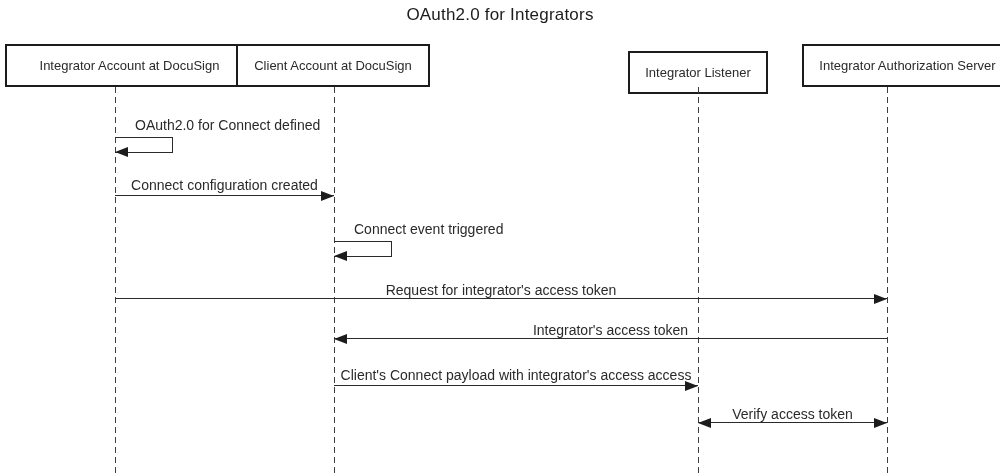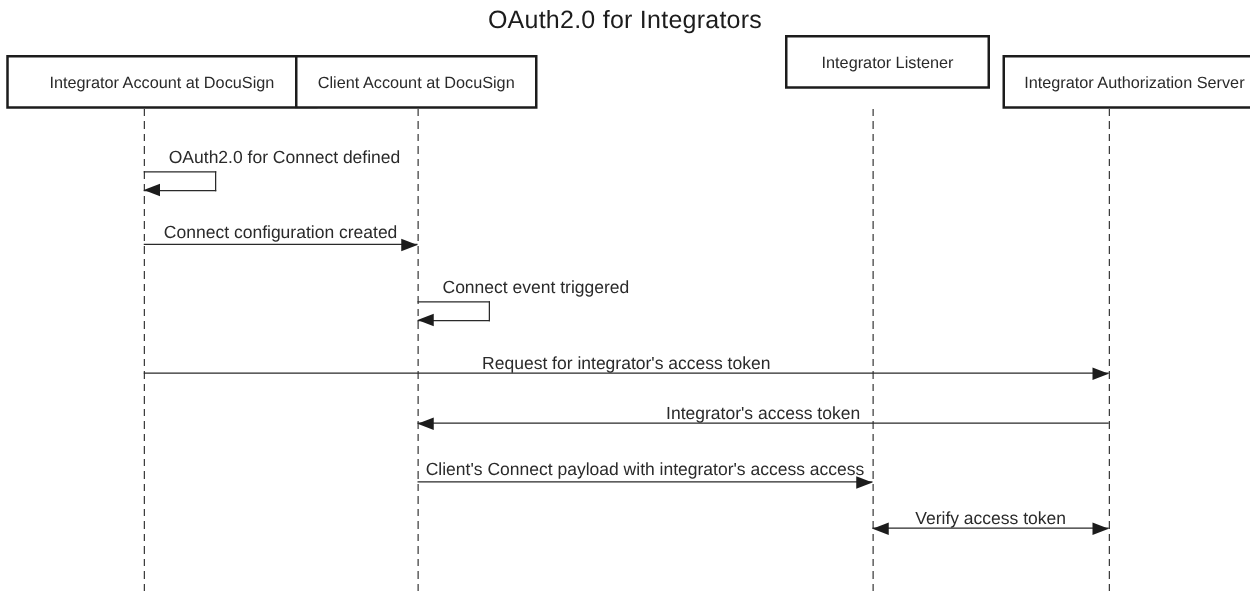--- a/index.html
+++ b/index.html
@@ -10,21 +10,21 @@
     background: #ffffff;
     font-family: "Liberation Sans", sans-serif;
     overflow: hidden;
   }
   .title {
     position: absolute;
     top: 5px;
     left: 0;
     width: 100%;
     text-align: center;
-    font-size: 20px;
+    font-size: 17px;
     color: #1c1c1c;
     letter-spacing: 0.2px;
   }
   .pbox {
     position: absolute;
     box-sizing: border-box;
     border: 2px solid #1c1c1c;
     background: #ffffff;
     display: flex;
     align-items: center;
@@ -77,21 +77,21 @@
   <div class="title">OAuth2.0 for Integrators</div>
   <div id="diagram-layer">
       <div class="pbox" style="left: 5px; top: 44px; width: 249px; height: 43px;">
         <span>Integrator Account at DocuSign</span>
       </div>
       <div class="lifeline" style="left: 115px; top: 87px; height: 388px;"></div>
       <div class="pbox" style="left: 236px; top: 44px; width: 194px; height: 43px;">
         <span>Client Account at DocuSign</span>
       </div>
       <div class="lifeline" style="left: 334px; top: 87px; height: 388px;"></div>
-      <div class="pbox" style="left: 628px; top: 28px; width: 164px; height: 43px;">
+      <div class="pbox" style="left: 628px; top: 51px; width: 140px; height: 43px;">
         <span>Integrator Listener</span>
       </div>
       <div class="lifeline" style="left: 698px; top: 87px; height: 388px;"></div>
       <div class="pbox" style="left: 782px; top: 44px; width: 211px; height: 43px; margin-left: 20px;">
         <span>Integrator Authorization Server</span>
       </div>
       <div class="lifeline" style="left: 887px; top: 87px; height: 388px;"></div>
       <div class="mlabel" style="left: 135px; top: 117px;">OAuth2.0 for Connect defined</div>
       <div class="selfloop" style="left: 115px; top: 137px; width: 58px; height: 16px;"></div>
       <div class="arrowhead left" style="left: 115px; top: 147px;"></div>

